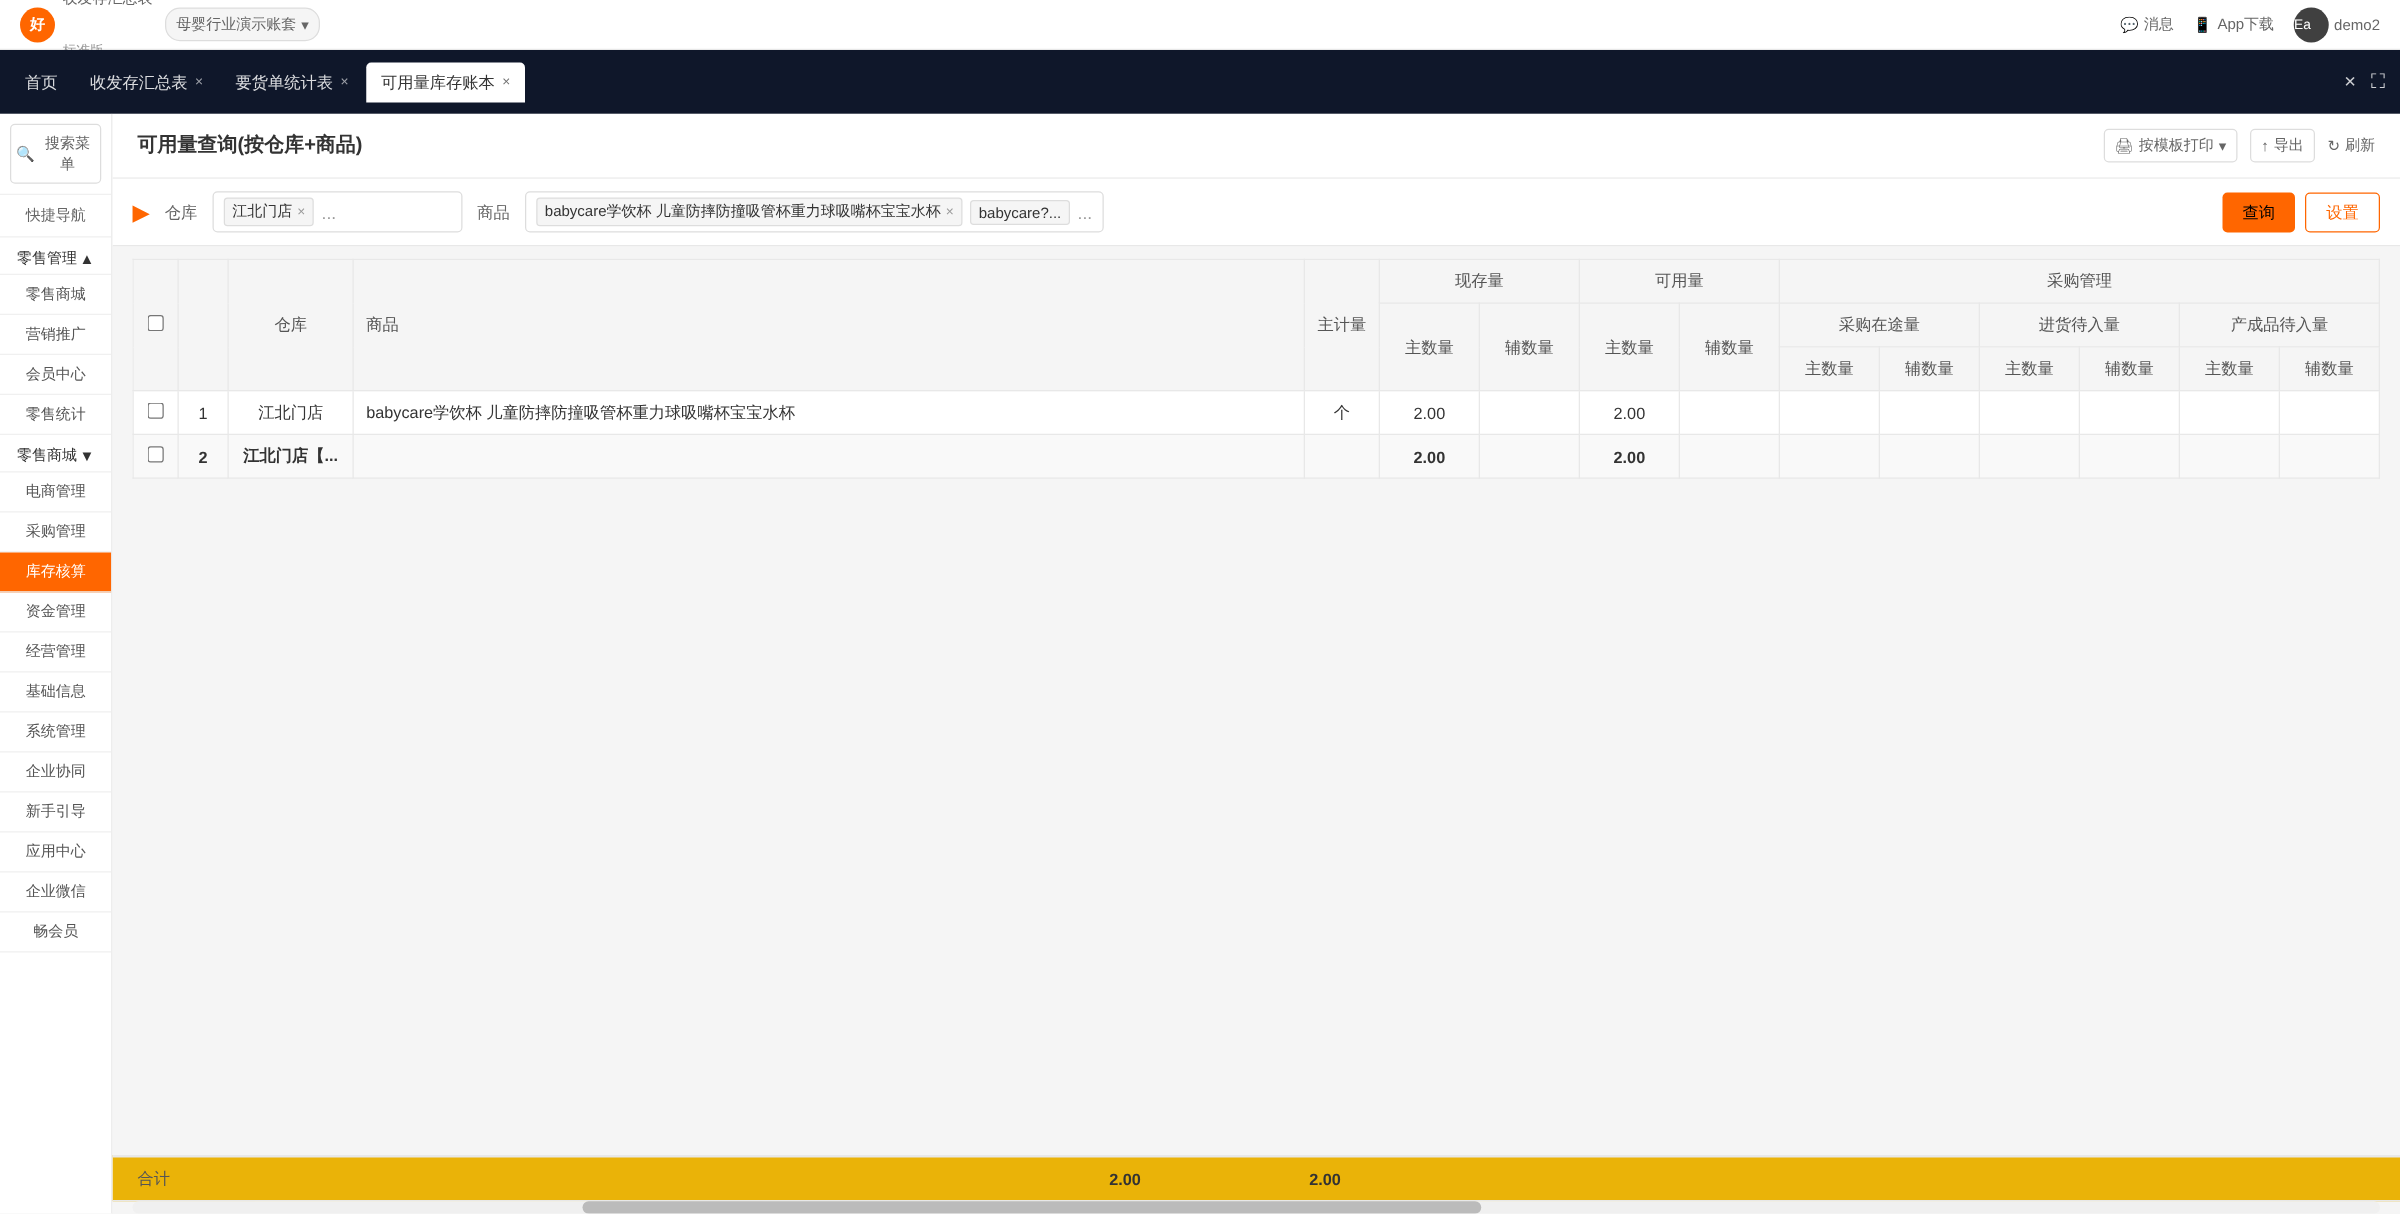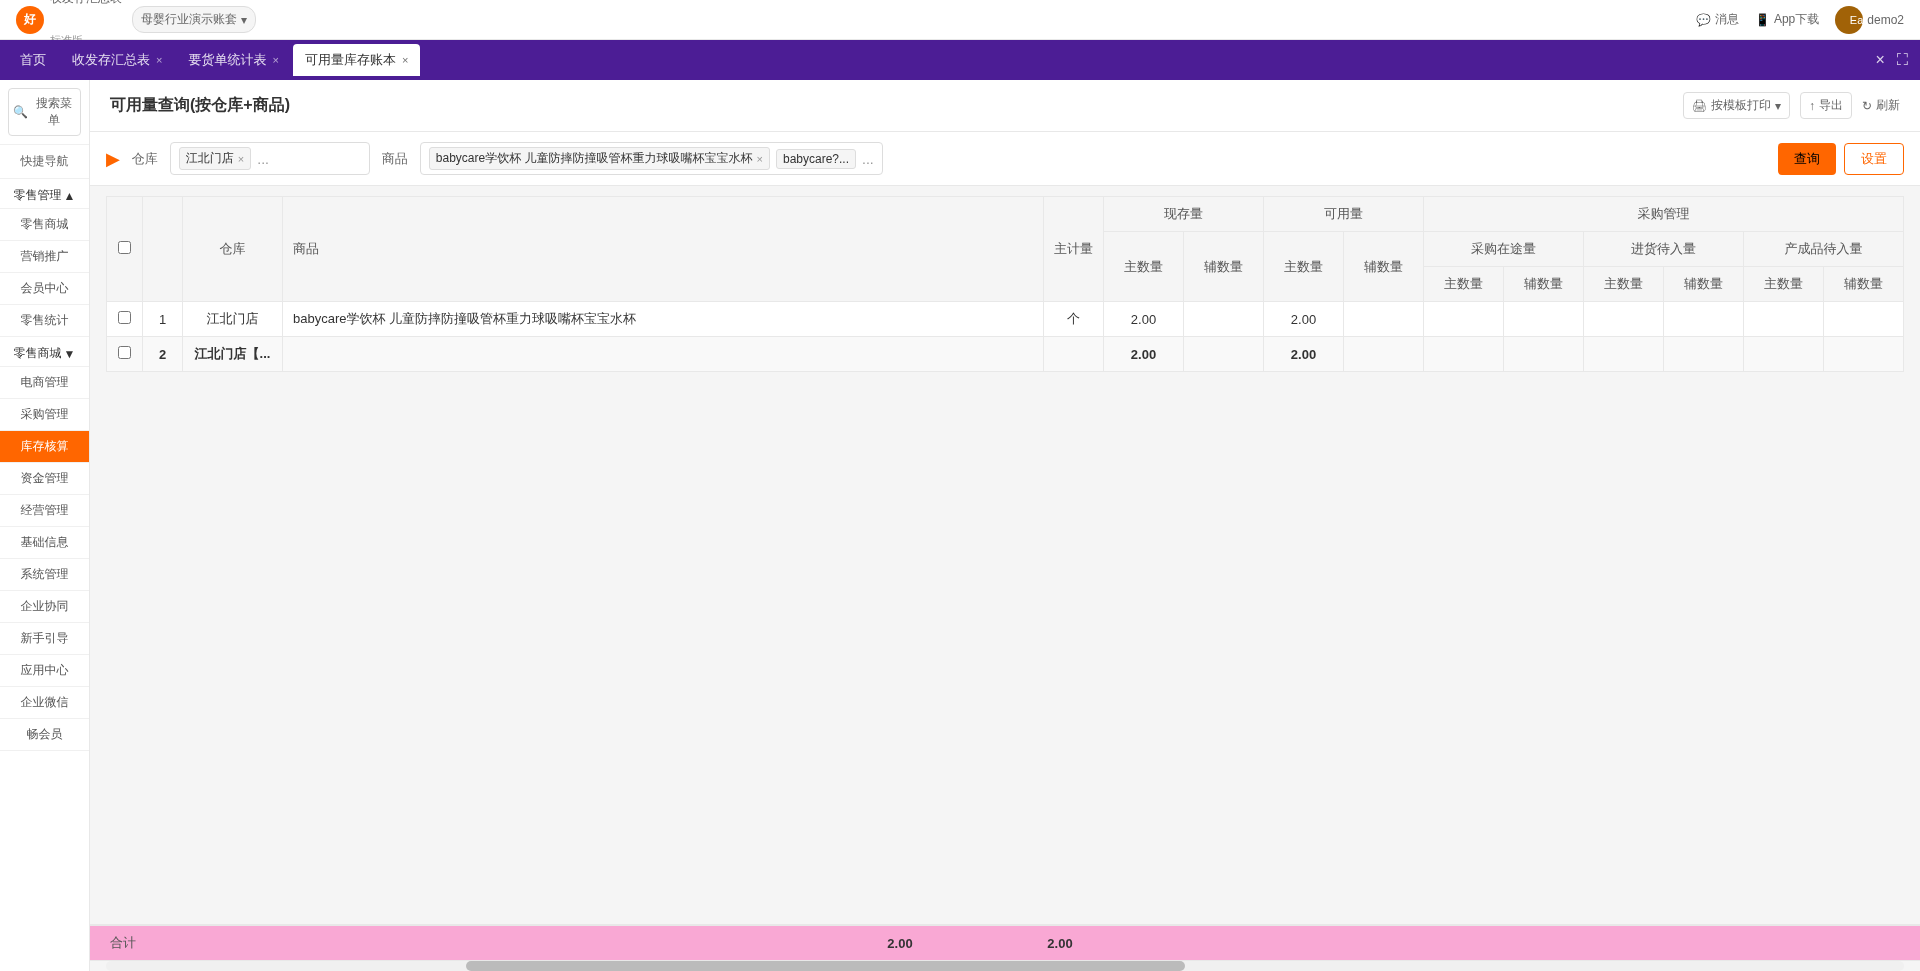--- a/index.html
+++ b/index.html
@@ -17,26 +17,26 @@
       flex-shrink: 0;
     }
     .top-bar-left { display: flex; align-items: center; gap: 10px; }
     .logo { display: flex; align-items: center; gap: 6px; }
     .logo-icon { width: 28px; height: 28px; background: #ff6600; border-radius: 50%; display: flex; align-items: center; justify-content: center; color: white; font-size: 12px; font-weight: bold; }
     .logo-text { font-size: 12px; color: #666; line-height: 1.2; }
     .logo-subtitle { font-size: 11px; color: #999; margin-top: 28px; }
     .company-selector { display: flex; align-items: center; gap: 4px; background: #f5f5f5; border: 1px solid #ddd; border-radius: 12px; padding: 4px 8px; cursor: pointer; font-size: 12px; color: #666; }
     .top-bar-right { display: flex; align-items: center; gap: 16px; }
     .top-bar-action { display: flex; align-items: center; gap: 4px; cursor: pointer; color: #666; font-size: 12px; }
-    .avatar { width: 28px; height: 28px; border-radius: 50%; background: #a16207; display: flex; align-items: center; justify-content: flex-end; color: white; font-size: 11px; }
+    .avatar { width: 28px; height: 28px; border-radius: 50%; background: #404040; display: flex; align-items: center; justify-content: flex-start; color: white; font-size: 11px; }
 
     
     .tab-bar {
-      height: 40px;
-      background: #4c1d95;
+      height: 51px;
+      background: #0f172a;
       display: flex;
       align-items: center;
       padding: 0 8px;
       gap: 2px;
       flex-shrink: 0;
     }
     .tab {
       height: 32px;
       padding: 0 12px;
       border-radius: 4px 4px 0 0;
@@ -236,21 +236,21 @@
     .th-group-header { background: #fafafa; font-weight: 500; }
     .col-checkbox { width: 36px; }
     .col-no { width: 40px; }
     .col-warehouse { width: 100px; }
     .col-product { text-align: left !important; min-width: 300px; }
     .col-unit { width: 60px; }
     .col-num { width: 80px; }
 
     
     .table-footer {
-      background: #f9a8d4;
+      background: #eab308;
       border-top: 2px solid #e8e8e8;
       display: flex;
       align-items: center;
       padding: 8px 10px;
       font-size: 13px;
       flex-shrink: 0;
       border-bottom: 1px solid #e8e8e8;
     }
     .footer-label { width: 160px; padding-left: 10px; color: #555; }
     .footer-cell { text-align: center; font-weight: bold; }

